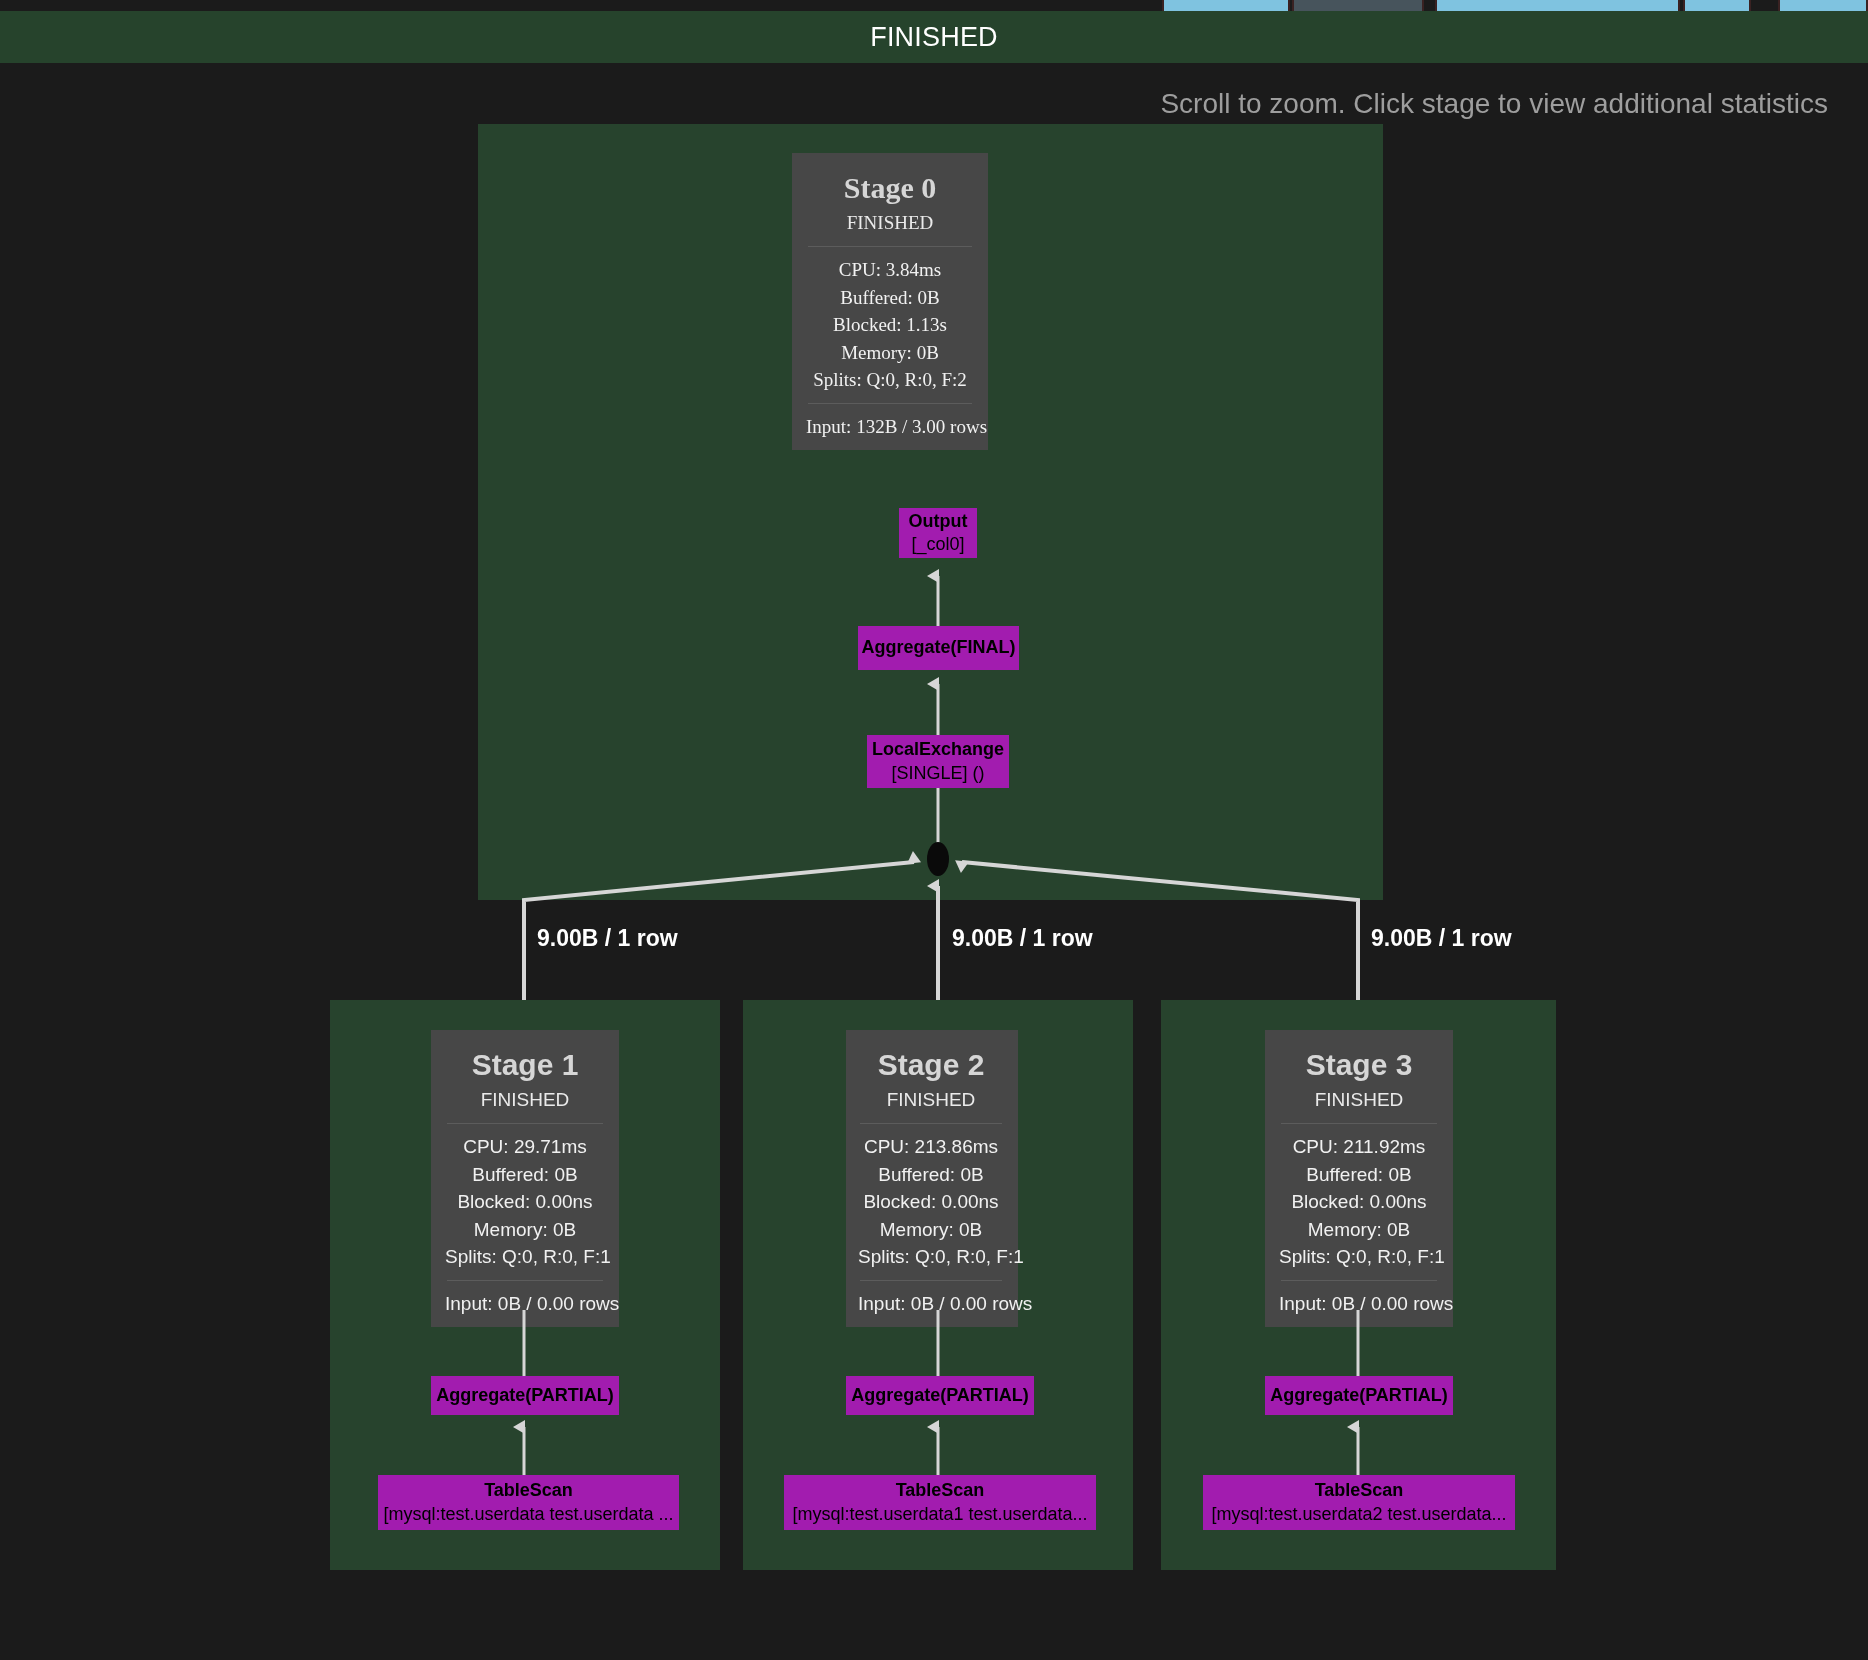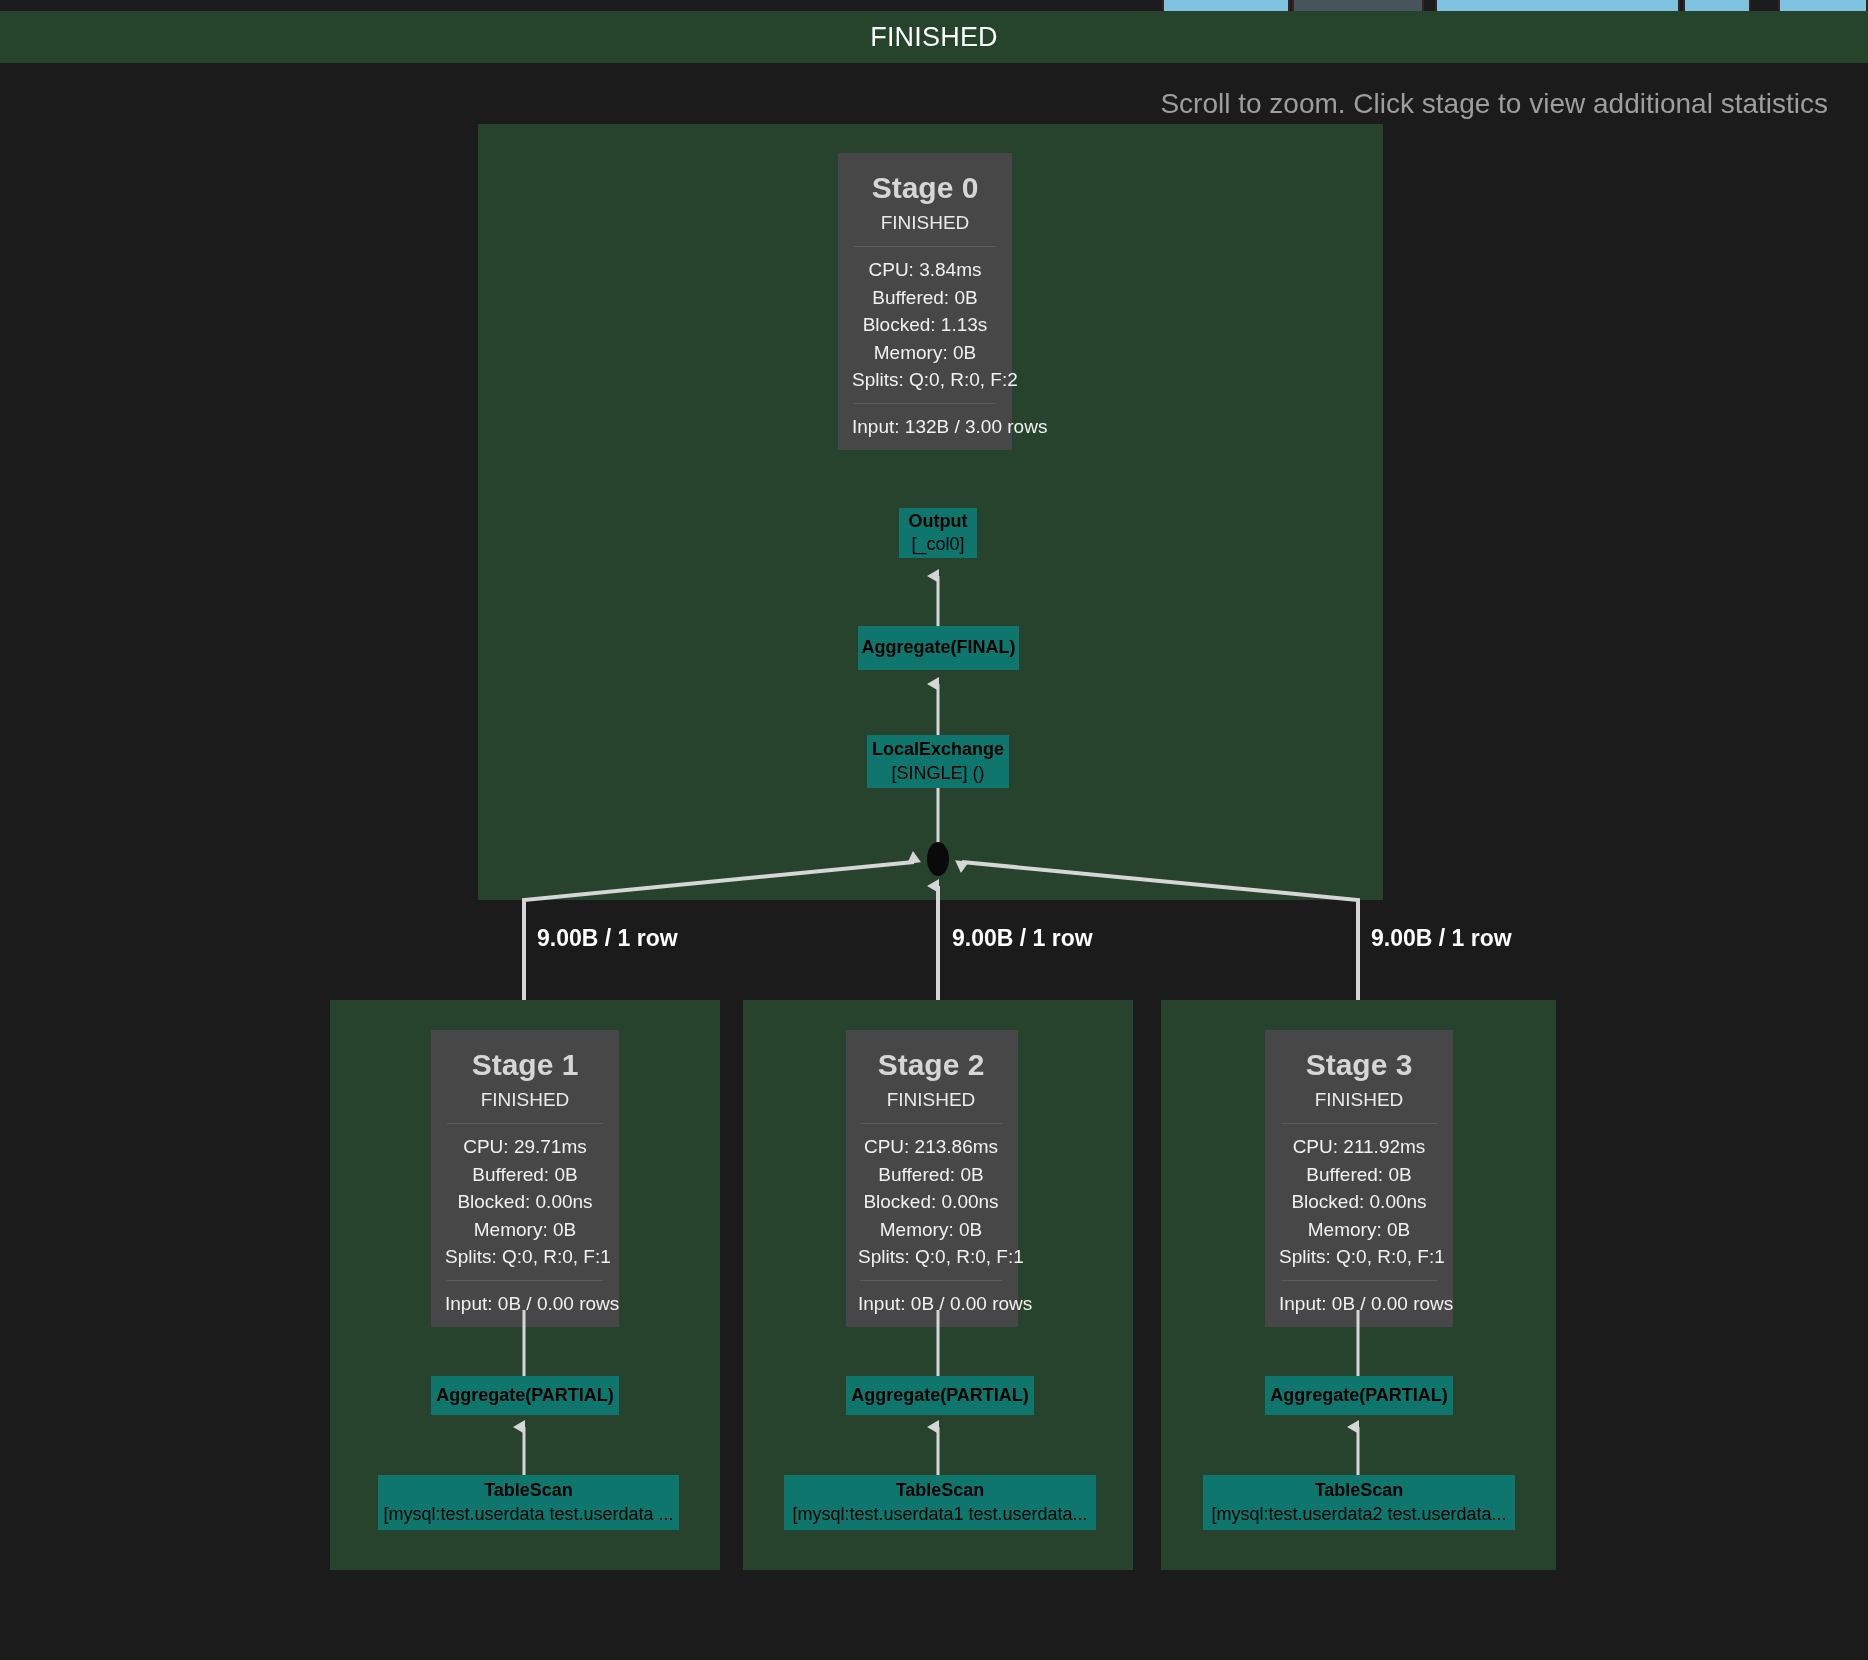--- a/index.html
+++ b/index.html
@@ -116,21 +116,21 @@
     font-size: 19px;
     color: #f1f1f1;
     line-height: 1.45;
     padding-bottom: 10px;
     white-space: nowrap;
   }
 
   
   .op-node {
     position: absolute;
-    background: #0f766e;
+    background: #a21caf;
     color: #000000;
     text-align: center;
     display: flex;
     flex-direction: column;
     justify-content: center;
     align-items: center;
     padding: 4px 8px;
     cursor: pointer;
   }
   .op-node .op-name {
@@ -179,21 +179,21 @@
   <div class="header-banner">
     <div class="title">FINISHED</div>
   </div>
 
   <div class="hint">Scroll to zoom. Click stage to view additional statistics</div>
 
   <div class="graph">
 
     <div class="cluster" style="left:478px;top:124px;width:905px;height:776px;"></div>
 
-    <div class="stage-card" style="left:838px;top:153px;width:174px;">
+    <div class="stage-card" style="left:792px;top:153px;width:196px;font-family:Liberation Serif, serif;">
       <div class="stage-title">Stage 0</div>
       <div class="stage-state">FINISHED</div>
       <hr>
       <div class="metric">CPU: 3.84ms</div>
       <div class="metric">Buffered: 0B</div>
       <div class="metric">Blocked: 1.13s</div>
       <div class="metric">Memory: 0B</div>
       <div class="metric">Splits: Q:0, R:0, F:2</div>
       <hr>
       <div class="io">Input: 132B / 3.00 rows</div>

